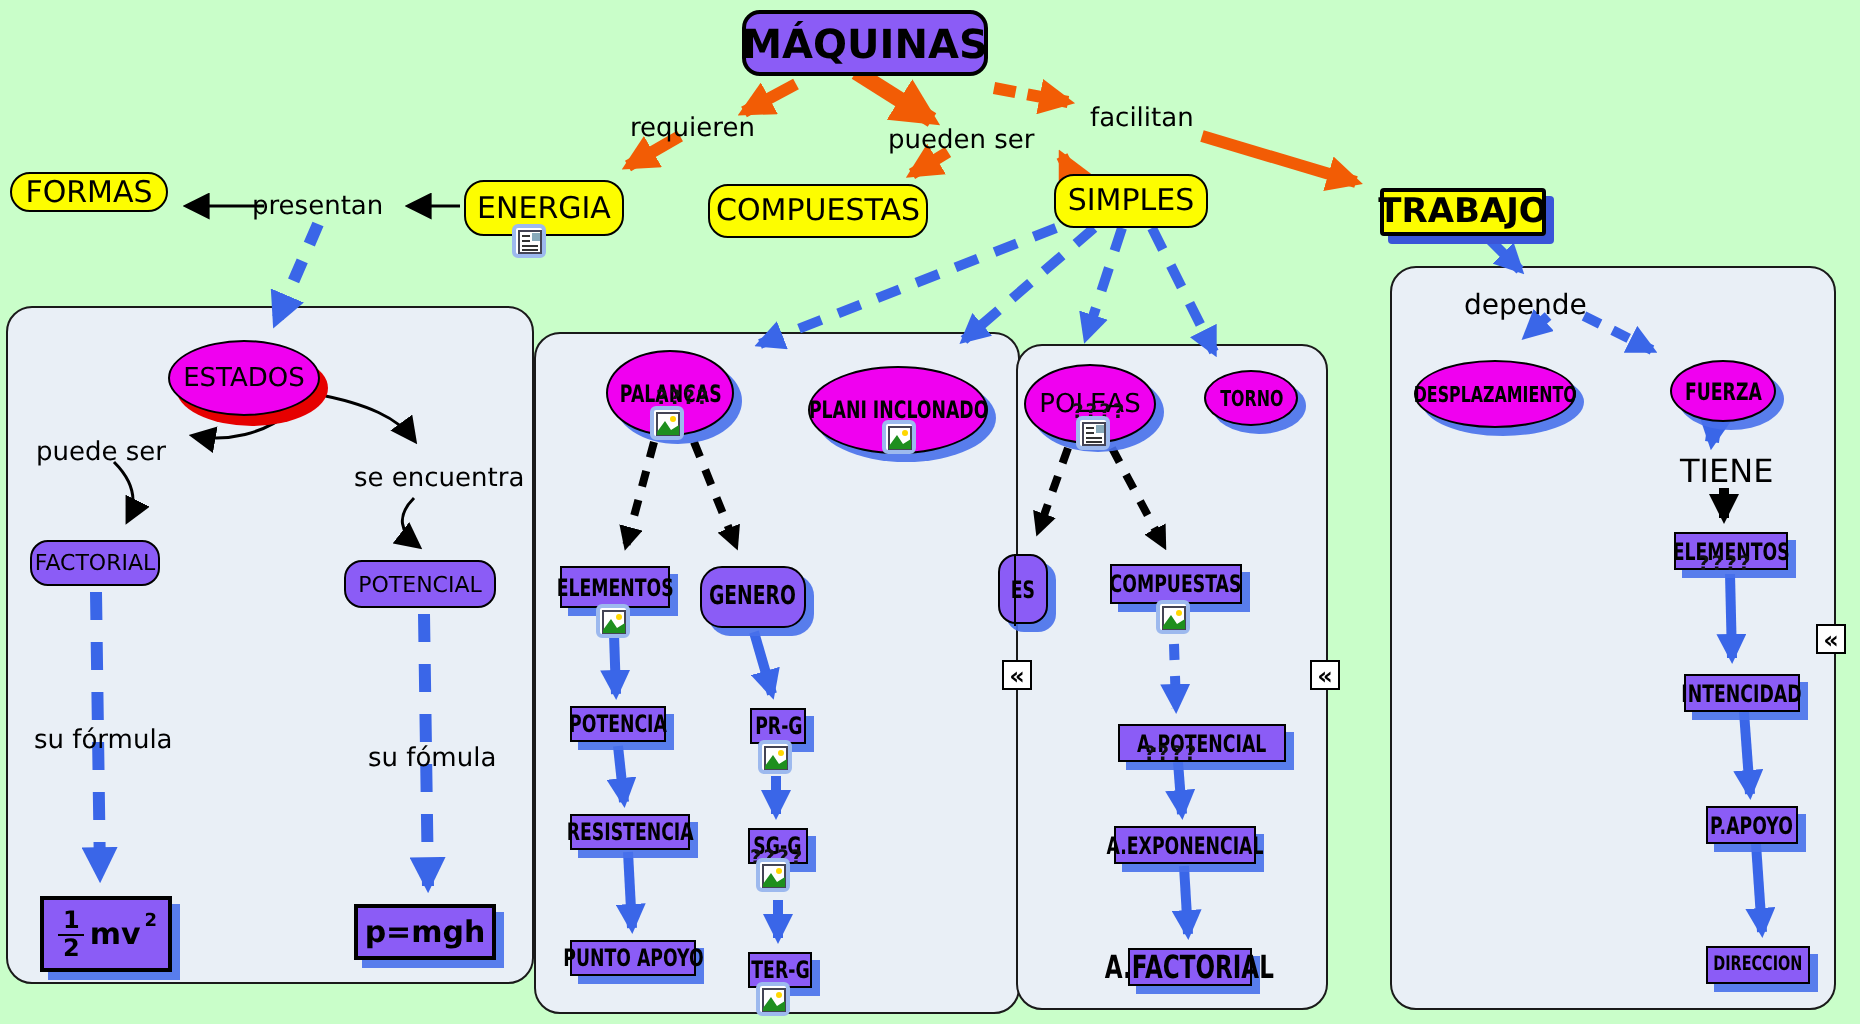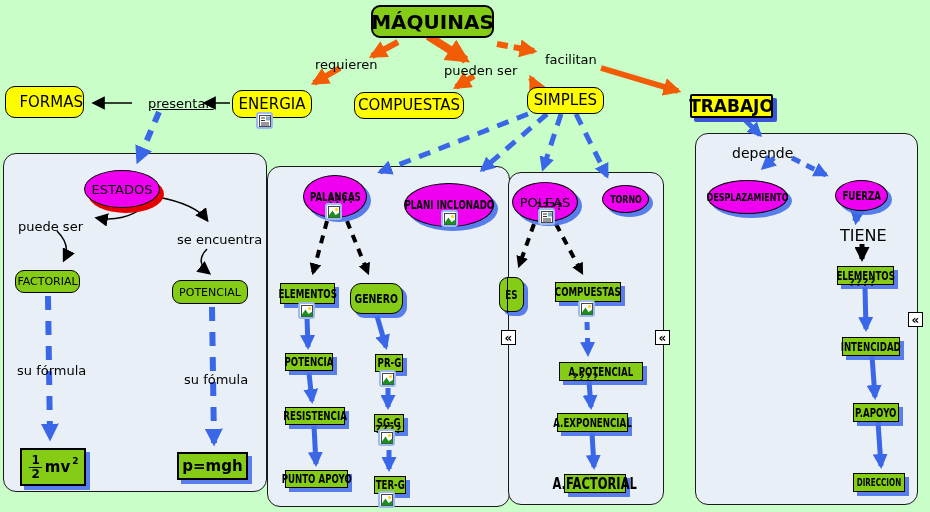--- a/index.html
+++ b/index.html
@@ -3,21 +3,21 @@
 <meta charset="utf-8">
 <style>
   html,body{margin:0;padding:0;background:#c9fec9;}
   .stage{position:relative;width:930px;height:512px;background:#c9fec9;
          font-family:"DejaVu Sans","Liberation Sans",sans-serif;overflow:hidden;}
   .panel{position:absolute;background:#e9eff6;border:1px solid #1a1a1a;border-radius:13px;z-index:1;}
   .overlay{position:absolute;left:0;top:0;z-index:2;}
   .node{position:absolute;box-sizing:border-box;display:flex;align-items:center;justify-content:center;
         border:1.6px solid #000;color:#000;text-align:center;z-index:3;line-height:1;}
   .yellow{background:#fdfd00;border-radius:10px;font-size:15px;}
-  .green{background:#84cc16;align-items:center;}
+  .green{background:#8b5cf6;align-items:center;}
   .rnd{border-radius:9px;}
   .magenta{background:#f000f0;border-radius:50%;}
   .sh-blue{box-shadow:4px 4px 0 rgba(72,112,235,0.9);}
   .sh-red{box-shadow:4px 5px 0 #e60000;align-items:center;}
   .bold{font-weight:bold;}
   .cond{font-weight:bold;transform:scaleX(0.72);transform-origin:center;white-space:nowrap;display:inline-block;}
   .lbl{position:absolute;font-size:13px;color:#000;white-space:nowrap;z-index:4;}
   .qm{position:absolute;font-size:10px;font-weight:bold;color:#111;z-index:5;letter-spacing:1px;}
   .res-icon{position:absolute;width:17px;height:17px;background:#fff;border:2px solid #9db9ee;border-radius:3px;
             box-sizing:border-box;display:flex;align-items:center;justify-content:center;z-index:5;}
@@ -97,40 +97,40 @@
     <path d="M561,114 L543,169" stroke="#3a66e8" stroke-width="5" stroke-dasharray="12 9" fill="none" marker-end="url(#aB)"></path>
     <path d="M576,114 L607,176" stroke="#3a66e8" stroke-width="5" stroke-dasharray="12 9" fill="none" marker-end="url(#aB)"></path>
     <path d="M774,158 L763,168" stroke="#3a66e8" stroke-width="5" stroke-dasharray="9 7" fill="none" marker-end="url(#aB)"></path>
     <path d="M792,158 L826,175" stroke="#3a66e8" stroke-width="5" stroke-dasharray="9 7" fill="none" marker-end="url(#aB)"></path>
     <path d="M587,322 L588,354" stroke="#3a66e8" stroke-width="5" stroke-dasharray="8 8" fill="none" marker-end="url(#aB)"></path>
   </svg>
 
   <div class="node green rnd bold" style="left:371px;top:5px;width:123px;height:33px;font-size:20px;border-width:2px;">
       <span>MÁQUINAS</span>
     </div>
-  <div class="node yellow" style="left:5px;top:86px;width:79px;height:32px;justify-content:flex-end;">
+  <div class="node yellow" style="left:5px;top:86px;width:79px;height:20px;">
       <span>FORMAS</span>
     </div>
   <div class="node yellow" style="left:232px;top:90px;width:80px;height:28px;">
       <span>ENERGIA</span>
     </div>
   <div class="node yellow" style="left:354px;top:92px;width:110px;height:27px;">
       <span>COMPUESTAS</span>
     </div>
   <div class="node yellow" style="left:527px;top:87px;width:77px;height:27px;">
       <span>SIMPLES</span>
     </div>
   <div class="node yellow bold" style="left:690px;top:94px;width:83px;height:24px;font-size:17px;border-radius:2px;border-width:2px;box-shadow:4px 4px 0 #3a55d8;">
       <span>TRABAJO</span>
     </div>
 
   <div class="lbl" style="left:315px;top:57px;">requieren</div>
   <div class="lbl" style="left:444px;top:63px;">pueden ser</div>
   <div class="lbl" style="left:545px;top:52px;">facilitan</div>
-  <div class="lbl" style="left:148px;top:96px;text-decoration:underline;">presentan</div>
+  <div class="lbl" style="left:126px;top:96px;">presentan</div>
 
   <div class="node magenta sh-red" style="left:84px;top:170px;width:76px;height:38px;font-size:13px;">
       <span>ESTADOS</span>
     </div>
   <div class="lbl" style="left:18px;top:219px;">puede ser</div>
   <div class="lbl" style="left:177px;top:232px;">se encuentra</div>
   <div class="node green rnd" style="left:15px;top:270px;width:65px;height:23px;font-size:11px;">
       <span>FACTORIAL</span>
     </div>
   <div class="node green rnd" style="left:172px;top:280px;width:76px;height:24px;font-size:11px;">

